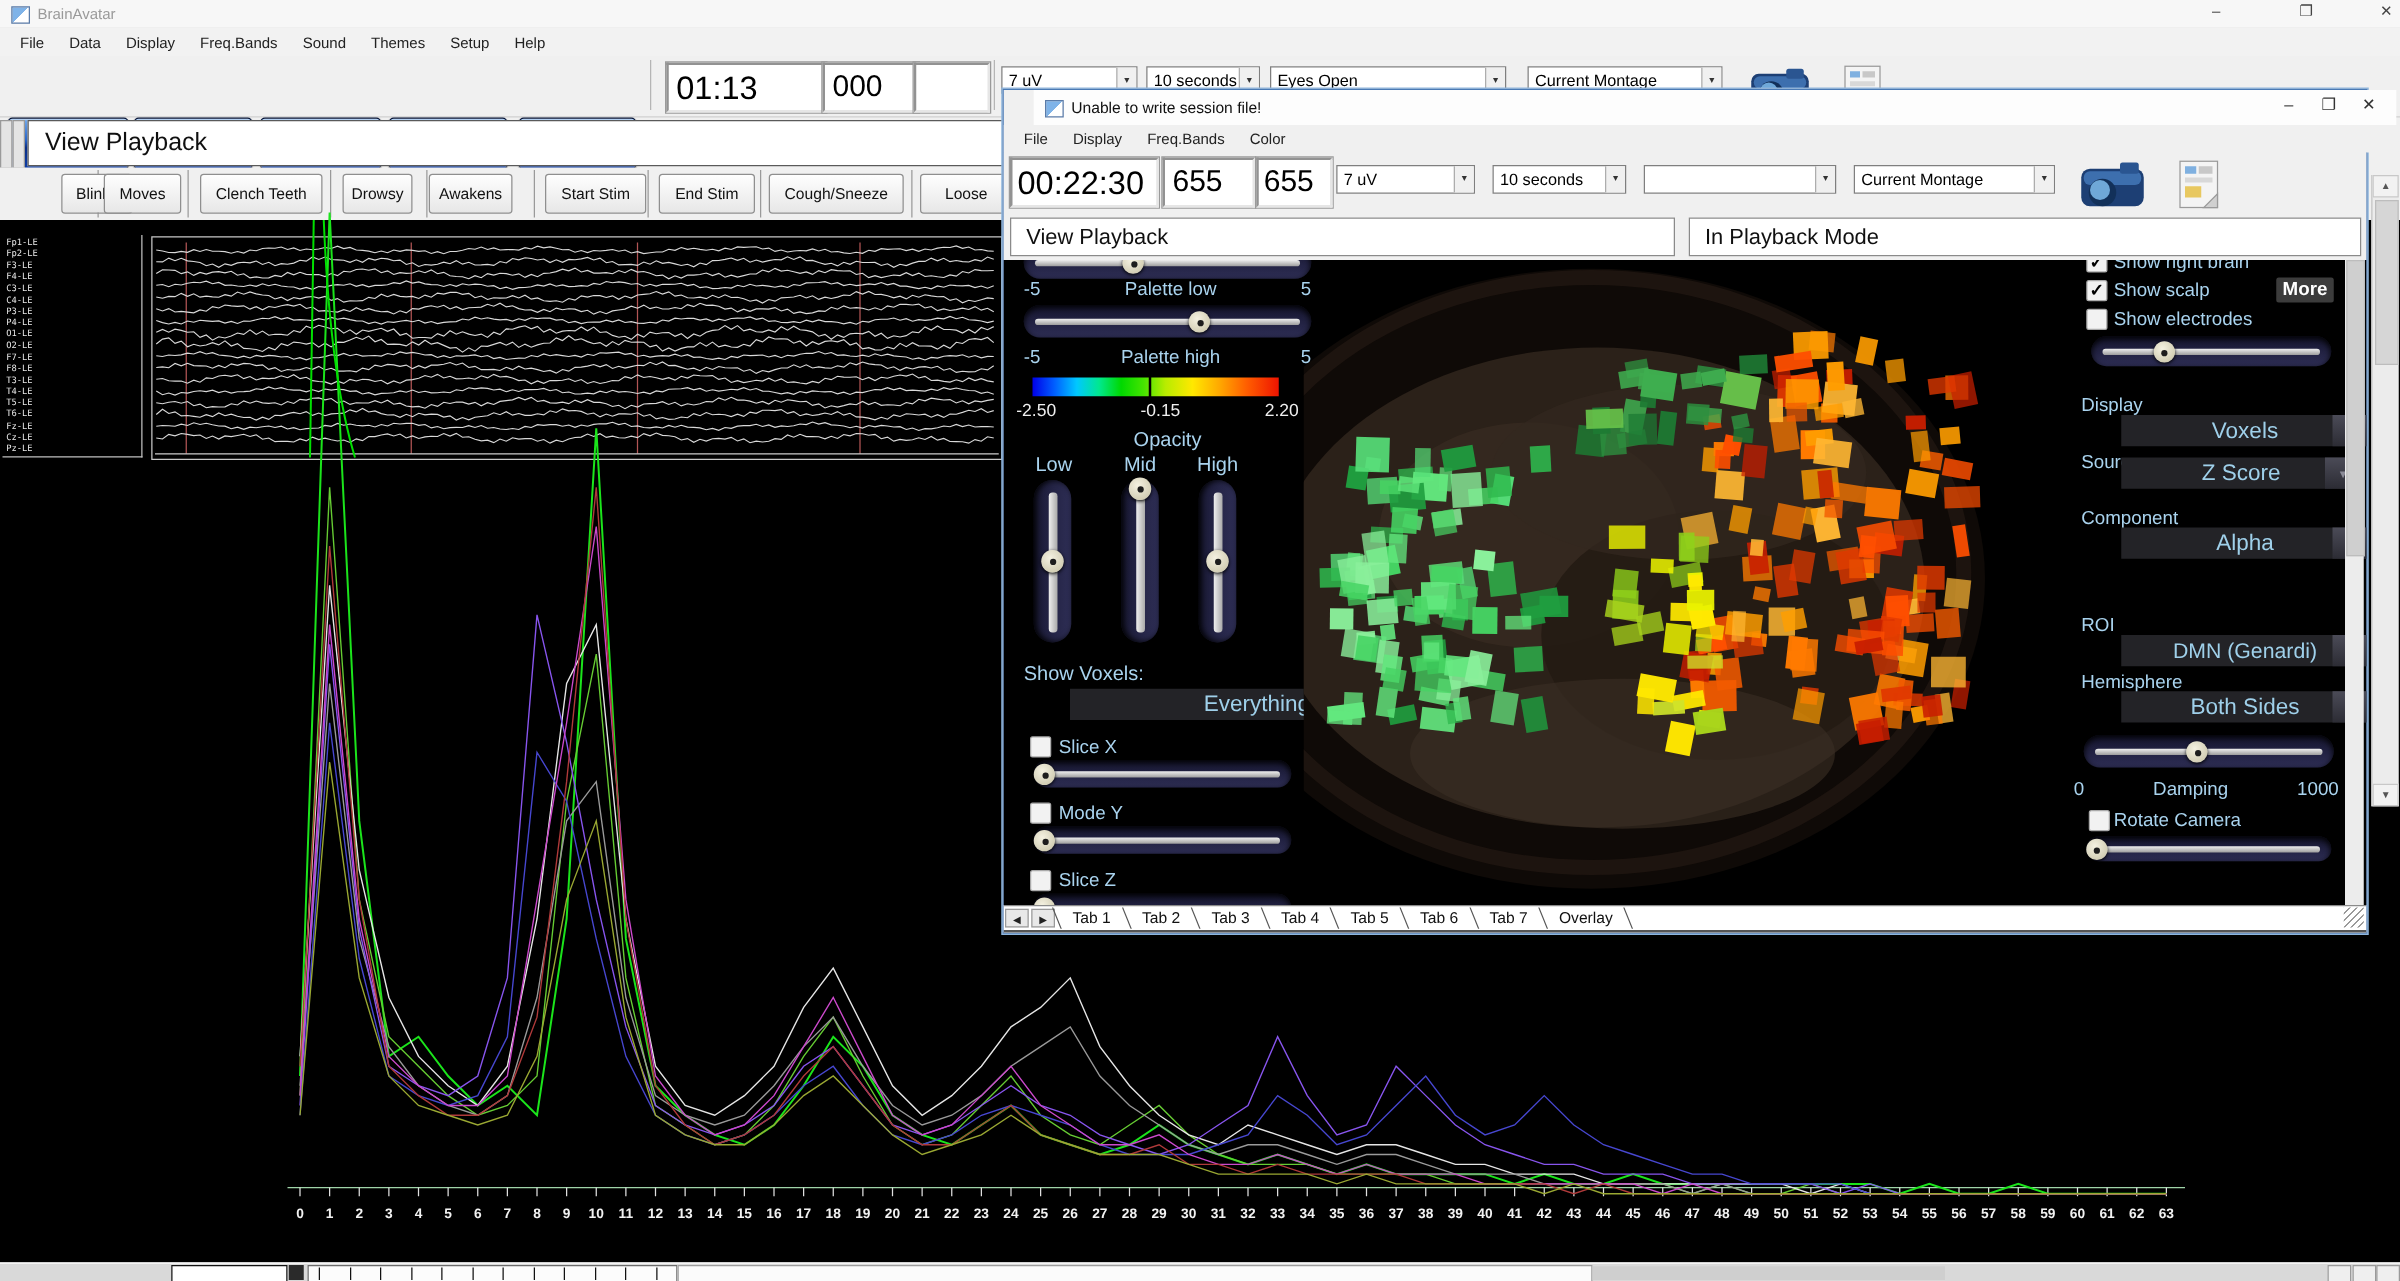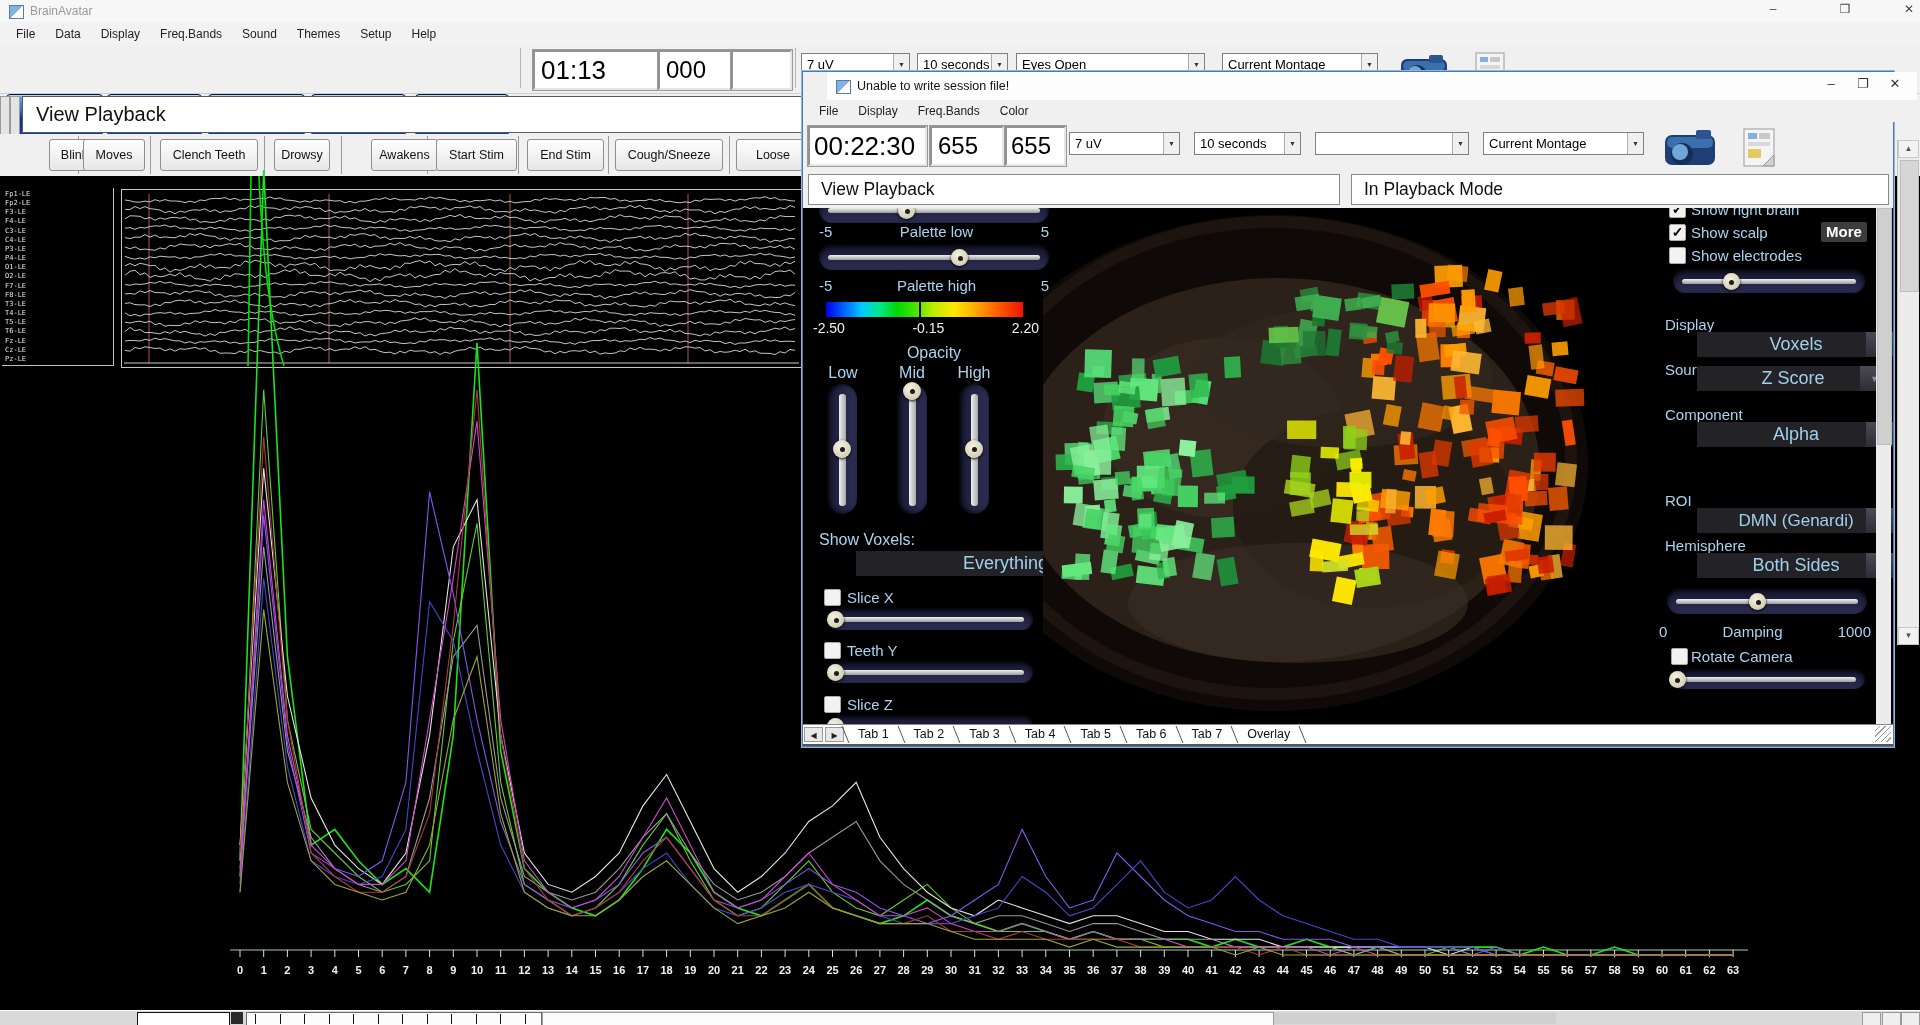--- a/index.html
+++ b/index.html
@@ -164,21 +164,21 @@
       <div class="evsep" style="left: 264px;"></div>
       <div class="evsep" style="left: 341px;"></div>
       <div class="evsep" style="left: 427px;"></div>
       <div class="evsep" style="left: 518px;"></div>
       <div class="evsep" style="left: 608px;"></div>
       <div class="evsep" style="left: 729px;"></div>
       <div class="evbtn" style="left: 14px; width: 57px; margin-left: 35px;">Blinks</div>
       <div class="evbtn" style="left: 83px; width: 62px;">Moves</div>
       <div class="evbtn" style="left: 160px; width: 98px;">Clench Teeth</div>
       <div class="evbtn" style="left: 274px; width: 56px;">Drowsy</div>
-      <div class="evbtn" style="left: 371px; width: 67px;">Awakens</div>
+      <div class="evbtn" style="left: 343px; width: 67px;">Awakens</div>
       <div class="evbtn" style="left: 436px; width: 81px;">Start Stim</div>
       <div class="evbtn" style="left: 527px; width: 77px;">End Stim</div>
       <div class="evbtn" style="left: 615px; width: 108px;">Cough/Sneeze</div>
       <div class="evbtn" style="left: 736px; width: 74px;">Loose</div>
     </div>
 
   <div class="content">
     <div class="eeg-mini" id="eeg-labels">
         <div>Fp1-LE</div>
         <div>Fp2-LE</div>
@@ -512,21 +512,21 @@
         <span>Everything</span>
         <span class="dbtn">▼</span>
       </div>
       <span class="cb" style="left:21px;top:381px;"></span>
       <div class="lbl" style="left:44px;top:381px;">Slice X</div>
       <div class="hslider" style="left:24px;top:400px;width:206px;height:22px;">
         <div class="track"></div>
           <div class="knob" style="left:4%;"></div>
       </div>
       <span class="cb" style="left:21px;top:434px;"></span>
-      <div class="lbl" style="left:44px;top:434px;">Teeth Y</div>
+      <div class="lbl" style="left:44px;top:434px;">Mode Y</div>
       <div class="hslider" style="left:24px;top:453px;width:206px;height:22px;">
         <div class="track"></div>
           <div class="knob" style="left:4%;"></div>
       </div>
       <span class="cb" style="left:21px;top:488px;"></span>
       <div class="lbl" style="left:44px;top:488px;">Slice Z</div>
       <div class="hslider" style="left:24px;top:507px;width:206px;height:22px;">
         <div class="knob" style="left:4%;"></div>
       </div>
 

